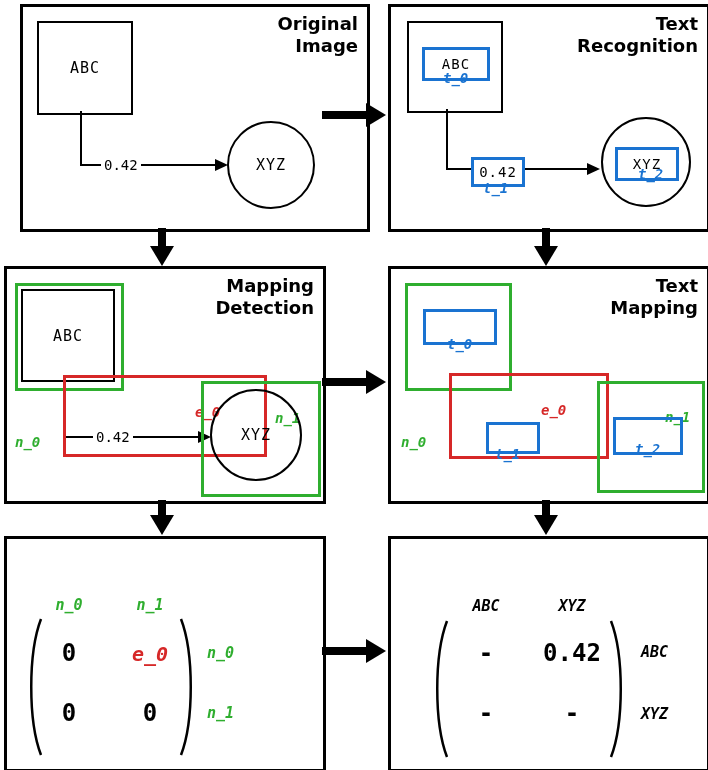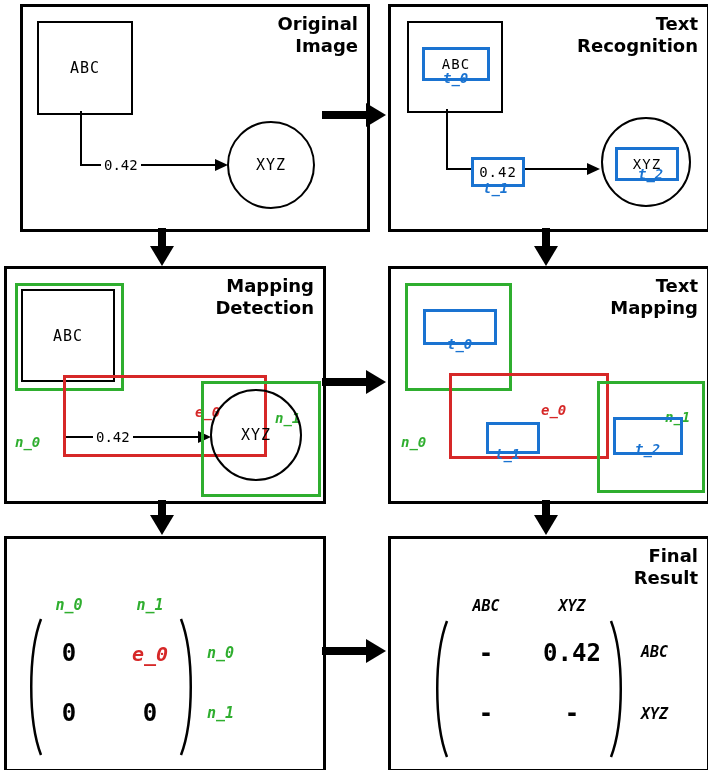--- a/index.html
+++ b/index.html
@@ -153,22 +153,20 @@
     </svg>
     <span class="m-cell" style="left:30px;top:100px;">0</span>
     <span class="m-cell red" style="left:111px;top:103px;">e_0</span>
     <span class="m-cell" style="left:30px;top:160px;">0</span>
     <span class="m-cell" style="left:111px;top:160px;">0</span>
     <span class="m-rowlabel green" style="left:200px;top:105px;">n_0</span>
     <span class="m-rowlabel green" style="left:200px;top:165px;">n_1</span>
   </section>
 
   <section class="panel" style="left:388px;top:536px;width:316px;height:230px;">
-    <h2 class="panel-title">Final
-Result</h2>
     <span class="m-head" style="left:63px;top:58px;">ABC</span>
     <span class="m-head" style="left:149px;top:58px;">XYZ</span>
     <svg class="paren" style="left:38px;top:78px;" width="22" height="144" viewBox="0 0 22 144">
       <path d="M18 4 C 5 38, 5 106, 18 140"></path>
     </svg>
     <svg class="paren" style="left:216px;top:78px;" width="22" height="144" viewBox="0 0 22 144">
       <path d="M4 4 C 17 38, 17 106, 4 140"></path>
     </svg>
     <span class="m-cell" style="left:63px;top:100px;">-</span>
     <span class="m-cell" style="left:149px;top:100px;">0.42</span>

